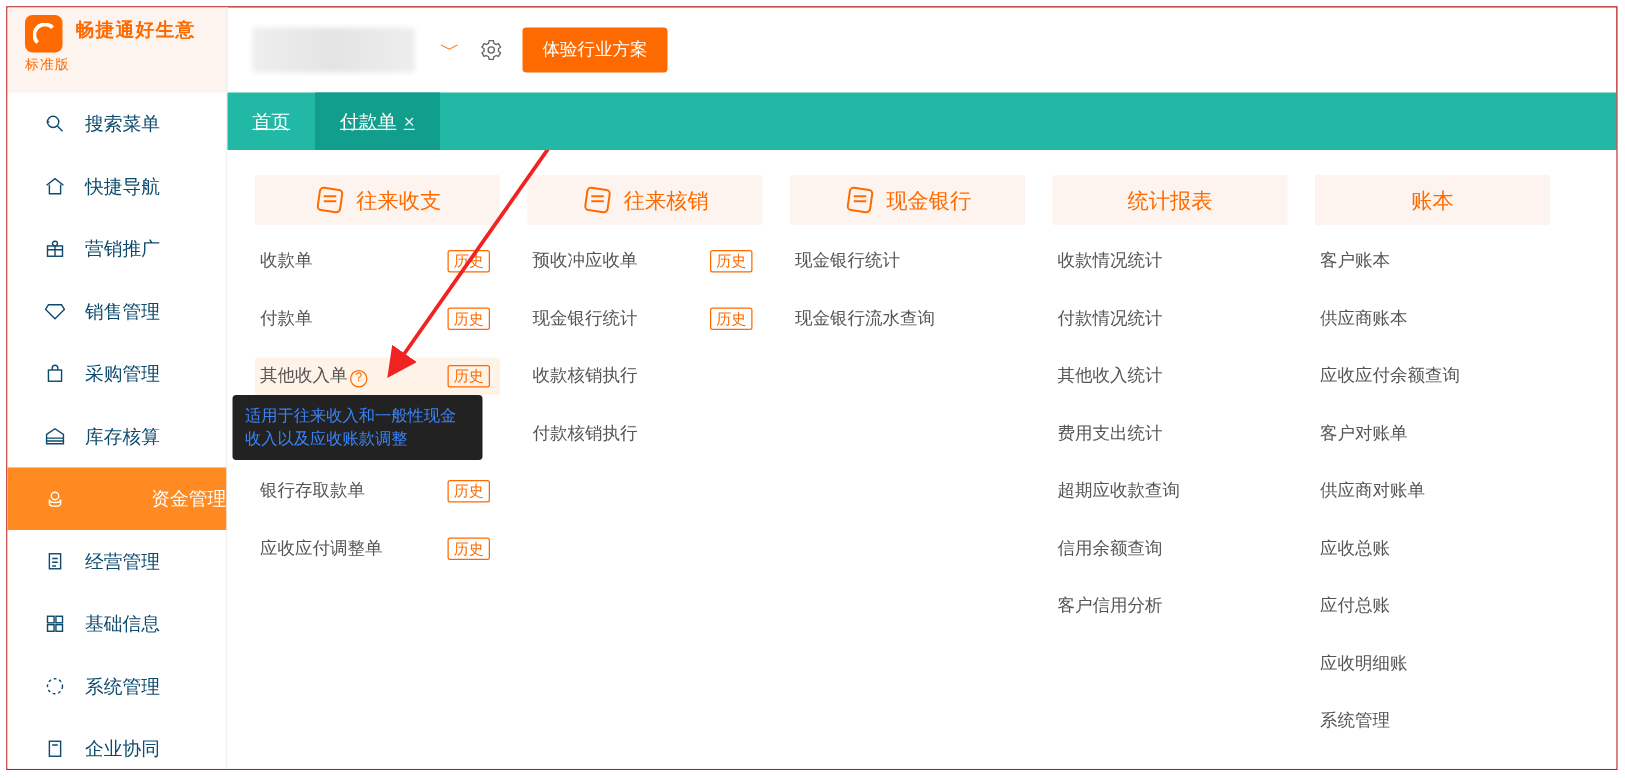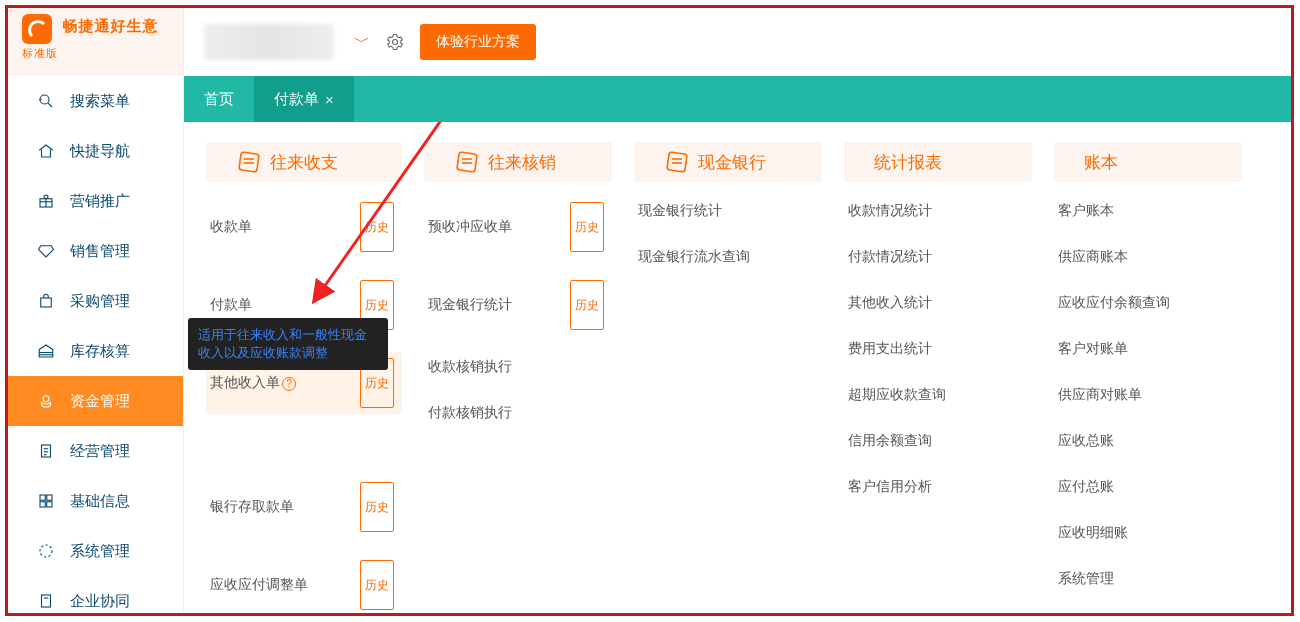--- a/index.html
+++ b/index.html
@@ -1,55 +1,55 @@
 <!DOCTYPE html>
 <html><head>
 <meta charset="utf-8">
 <style>
   * { margin:0; padding:0; box-sizing:border-box; font-family: "Microsoft YaHei", Arial, sans-serif; }
   body { background:#fff; width:1300px; height:622px; overflow:hidden; position:relative; }
-  .frame { position:absolute; top:5px; left:5px; width:1289px; height:611px; border:3px solid #b91c1c; background:#fff; }
+  .frame { position:absolute; top:5px; left:5px; width:1289px; height:611px; border:1px solid #b91c1c; background:#fff; }
 
   .top-row { display:flex; height:68px; }
   .logo-zone { width:176px; background:#fdf4ef; border-right:1px solid #eee; padding:6px 10px 2px 14px; position:relative; }
   .logo-spiral { width:30px; height:30px; border-radius:6px; background:#ff6a00; position:relative; display:inline-block; vertical-align:top; }
   .logo-spiral::before { content:""; position:absolute; top:6px; left:6px; width:14px; height:14px; border:3px solid #fff; border-bottom-color:transparent; border-right-color:transparent; border-radius:50%; }
   .brand-text { display:inline-block; color:#ff6a00; font-size:15px; font-weight:600; margin-left:6px; margin-top:3px; letter-spacing:1px; }
   .edition   { color:#ff6a00; font-size:11px; margin-top:2px; letter-spacing:1px; }
   .header-area { flex:1; display:flex; align-items:center; padding-left:20px; gap:14px; position:relative; }
   .blur-box { width:130px; height:36px; background:linear-gradient(90deg,#eee,#e4e4e4,#eee); border-radius:3px; filter:blur(2px); }
   .chev { color:#ff6a00; font-size:16px; cursor:pointer; margin-left:6px; }
   .gear { width:22px; height:22px; display:flex; align-items:center; justify-content:center; cursor:pointer; color:#555; }
   .gear svg { width:20px; height:20px; stroke:#666; fill:none; stroke-width:1.3; }
   .primary-btn { background:#ff6a00; color:#fff; font-size:14px; padding:9px 16px; border-radius:3px; cursor:pointer; }
 
   .body-row { display:flex; height:calc(100% - 68px); }
   .sidebar  { width:176px; background:#fff; border-right:1px solid #eee; }
   .side-item { display:flex; align-items:center; height:50px; padding-left:28px; gap:14px; color:#0c4a6e; font-size:15px; cursor:pointer; }
-  .side-item.active { background:#ff8a21; color:#fff; }
+  .side-item.active { background:#ff8a21; color:#fff;justify-content:space-between; }
   .side-ico { width:20px; height:20px; display:flex; align-items:center; justify-content:center; }
   .side-ico svg { width:18px; height:18px; stroke:currentColor; fill:none; stroke-width:1.5; }
 
   .content { flex:1; display:flex; flex-direction:column; }
   .tabs { height:46px; background:#21b8a5; display:flex; align-items:stretch; }
-  .tab  { display:flex; align-items:center; padding:0 20px; color:#fff; font-size:15px; cursor:pointer; gap:6px; }
+  .tab  { display:flex; align-items:center; padding:0 20px; color:#fff; font-size:15px; cursor:pointer; gap:6px;text-decoration:underline; }
   .tab.active { background:#129e8c; }
   .tab .close { font-size:15px; opacity:.85; cursor:pointer; }
 
   .panel { flex:1; background:#fff; padding:20px 22px; overflow:auto; position:relative; }
   .groups { display:flex; gap:22px; }
   .group  { min-width:188px; }
   .group.wider { min-width:196px; }
-  .group-hd { background:#fdf4ef; height:40px; display:flex; align-items:center; gap:8px; color:#ff6a00; font-size:17px; border-radius:2px; font-weight:500;padding-left:30px; }
+  .group-hd { background:#fdf4ef; height:40px; display:flex; align-items:center; justify-content:center; gap:8px; color:#ff6a00; font-size:17px; border-radius:2px; font-weight:500; }
   .group-hd .gicon { width:26px; height:26px; }
   .group-hd .gicon svg { stroke:#ff6a00; fill:none; stroke-width:1.6; }
   .group-list { margin-top:14px; display:flex; flex-direction:column; gap:16px; }
   .entry { display:flex; align-items:center; justify-content:space-between; padding:6px 8px 6px 4px; color:#555; font-size:14px; cursor:pointer; border-radius:2px; }
   .entry.hov { background:#fff2e6; }
-  .hist-tag { border:1px solid #ff6a00; color:#ff6a00; font-size:12px; padding:16px 4px; border-radius:2px; line-height:16px; }
+  .hist-tag { border:1px solid #ff6a00; color:#ff6a00; font-size:12px; padding:0 4px; border-radius:2px; line-height:16px; }
   .qmark { display:inline-block; border:1px solid #ff6a00; color:#ff6a00; width:14px; height:14px; border-radius:50%; font-size:10px; line-height:12px; text-align:center; margin-left:2px; }
 
   .tooltip { position:absolute; background:#222; color:#3b82f6; font-size:13px; padding:8px 10px; border-radius:3px; max-width:200px; line-height:18px; }
   .tooltip::before { content:""; position:absolute; top:-5px; left:40px; border:5px solid transparent; border-bottom-color:#222; }
 
   .anno-arrow { position:absolute; pointer-events:none; }
 </style>
 </head>
 <body>
 

